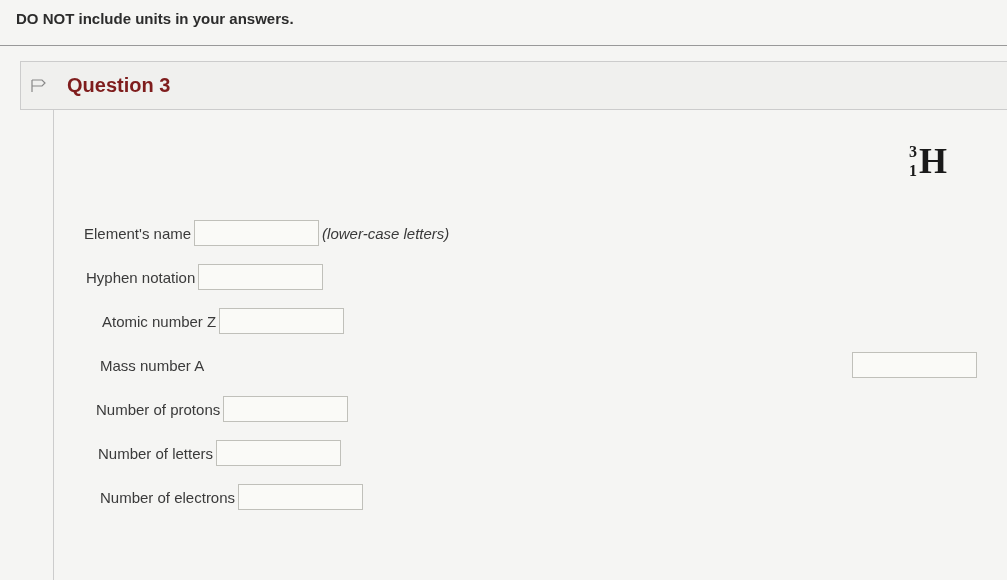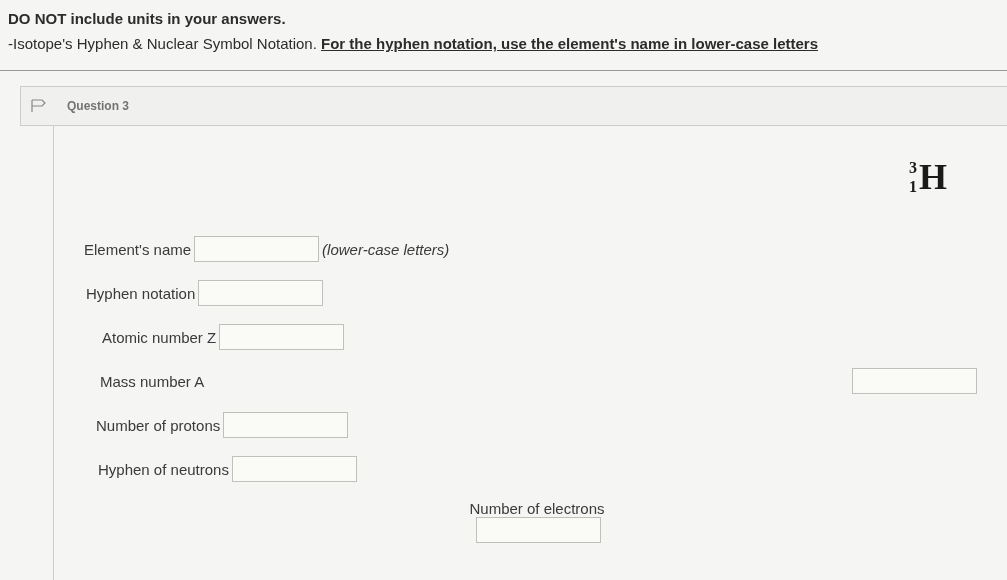--- a/index.html
+++ b/index.html
@@ -9,21 +9,21 @@
     }
     body {
       font-family: 'Helvetica Neue', Arial, sans-serif;
       background: #f5f5f3;
       width: 1007px;
       height: 580px;
       overflow: hidden;
       color: #2c2c2c;
     }
     .instructions {
-      padding: 10px 0 5px 8px;
+      padding: 10px 0 5px 16px;
     }
     .instruction-line1 {
       font-weight: bold;
       color: #2c2c2c;
       font-size: 15px;
       padding-left: 0;
       margin-bottom: 8px;
     }
     .instruction-line2 {
       color: #2c2c2c;
@@ -57,22 +57,22 @@
       height: 14px;
       margin-right: 20px;
       margin-left: 5px;
     }
     .flag-icon svg {
       width: 100%;
       height: 100%;
     }
     .question-title {
       font-weight: bold;
-      font-size: 12px;
-      color: #737373;
+      font-size: 20px;
+      color: #7f1d1d;
     }
     .question-body {
       border-left: 1px solid #ccc;
       background: #f5f5f3;
       padding: 30px 30px 60px 30px;
       margin-left: 33px;
       min-height: 440px;
       position: relative;
     }
     .nuclear-symbol {
@@ -126,30 +126,27 @@
       font-style: italic;
       color: #3a3a3a;
       font-size: 15px;
     }
     .row-indent-0 { margin-left: 0px; }
     .row-indent-1 { margin-left: 2px; }
     .row-indent-2 { margin-left: 18px; }
     .row-indent-3 { margin-left: 16px; justify-content: space-between; }
     .row-indent-4 { margin-left: 12px; }
     .row-indent-5 { margin-left: 14px; }
-    .row-indent-6 { margin-left: 16px; flex-direction: column; }
+    .row-indent-6 { margin-left: 16px; }
   </style>
 </head>
 <body>
 
 <div class="instructions">
   <div class="instruction-line1">DO NOT include units in your answers.</div>
-  <div class="instruction-line2">
-    <span>-Isotope's Hyphen &amp; Nuclear Symbol Notation. </span><span class="underlined">For the hyphen notation, use the element's name in lower-case letters</span>
-  </div>
 </div>
 
 <hr class="separator">
 
 <div class="question-container">
   <div class="question-header-wrap">
     <span class="flag-icon">
       <svg viewBox="0 0 16 14">
         <path d="M1 1 L1 13 M1 1 L11 1 L14 4 L11 7 L1 7" fill="none" stroke="#888" stroke-width="1.2"></path>
       </svg>
@@ -187,21 +184,21 @@
         <span class="form-label">Mass number A</span>
         <input class="form-input" type="text" value="" style="">
       </div>
 
       <div class="form-row row-indent-4">
         <span class="form-label">Number of protons</span>
         <input class="form-input" type="text" value="" style="">
       </div>
 
       <div class="form-row row-indent-5">
-        <span class="form-label">Hyphen of neutrons</span>
+        <span class="form-label">Number of letters</span>
         <input class="form-input" type="text" value="" style="">
       </div>
 
       <div class="form-row row-indent-6">
         <span class="form-label">Number of electrons</span>
         <input class="form-input" type="text" value="" style="">
       </div>
 
     </div>
   </div>

